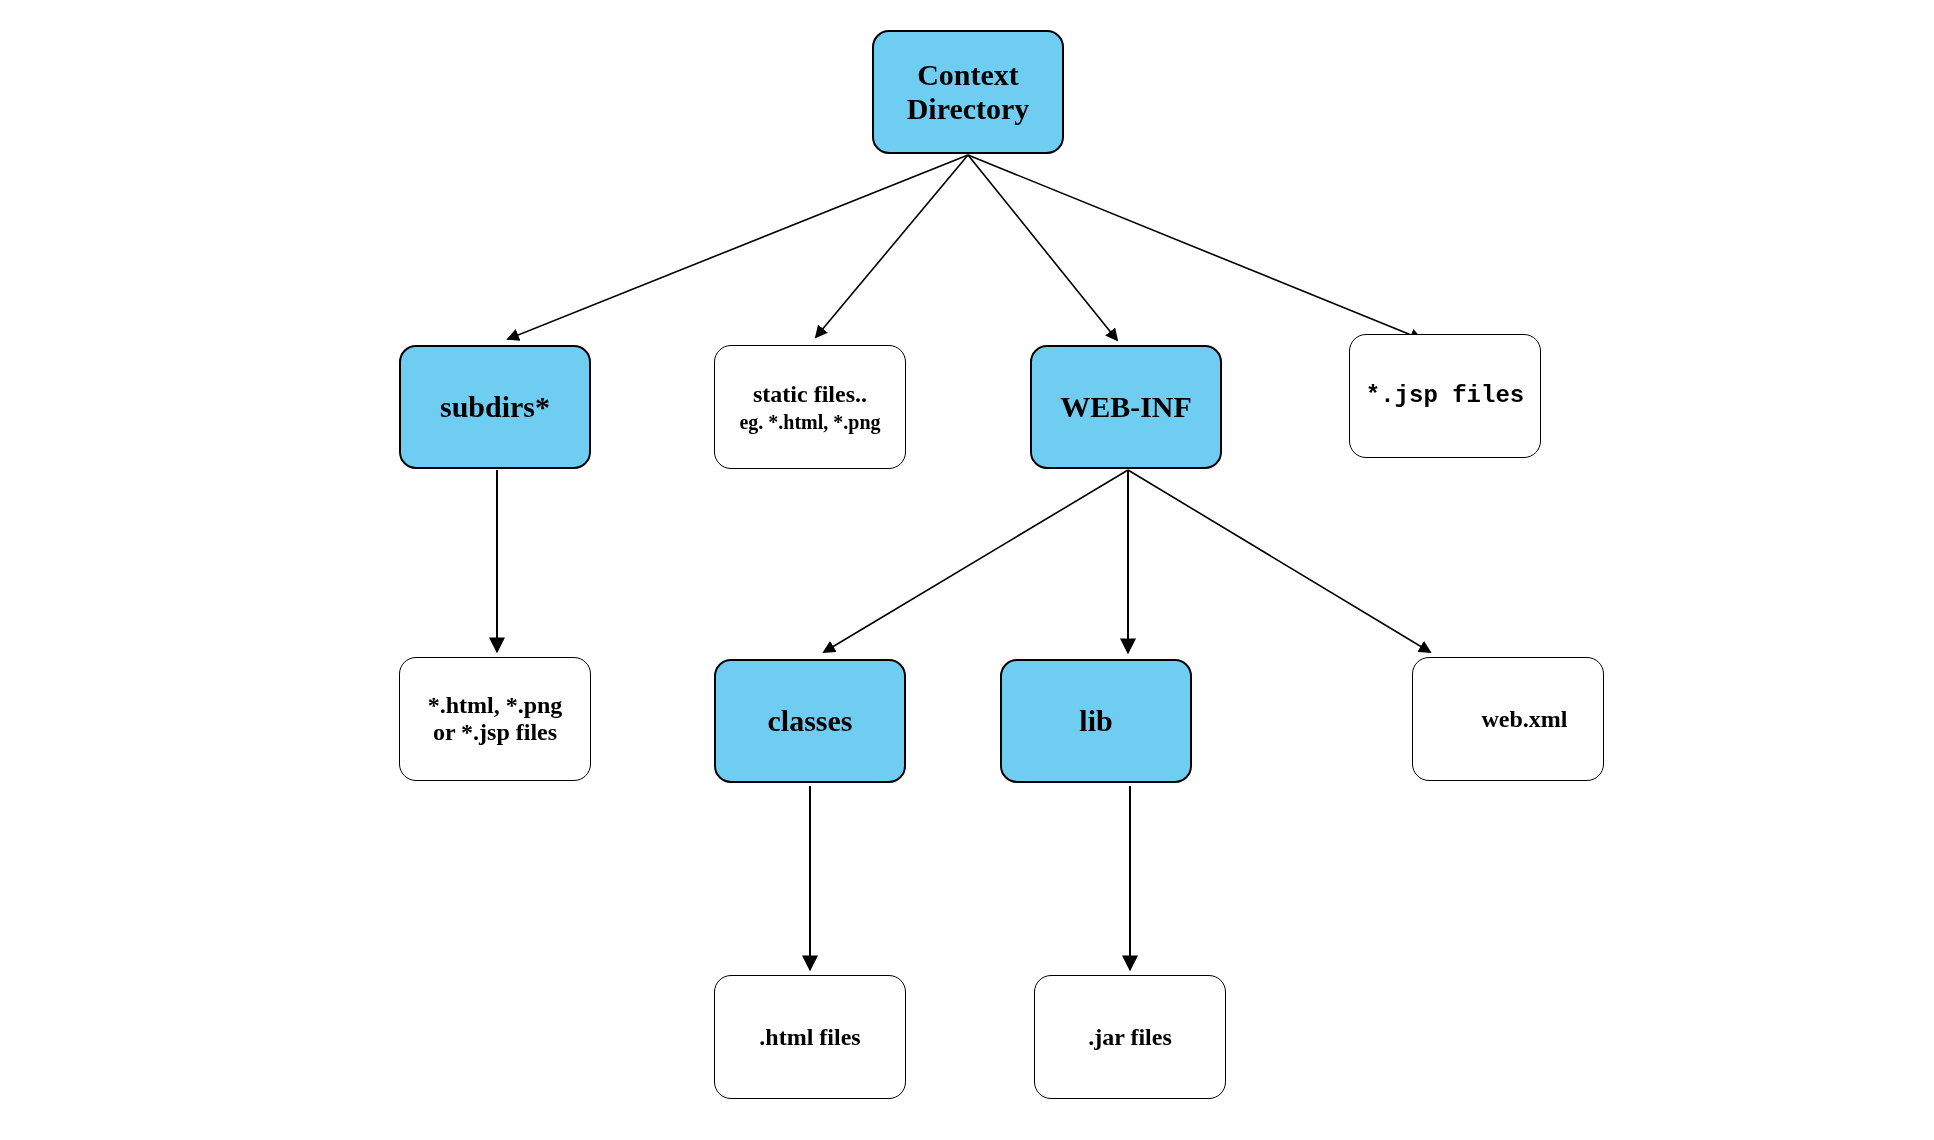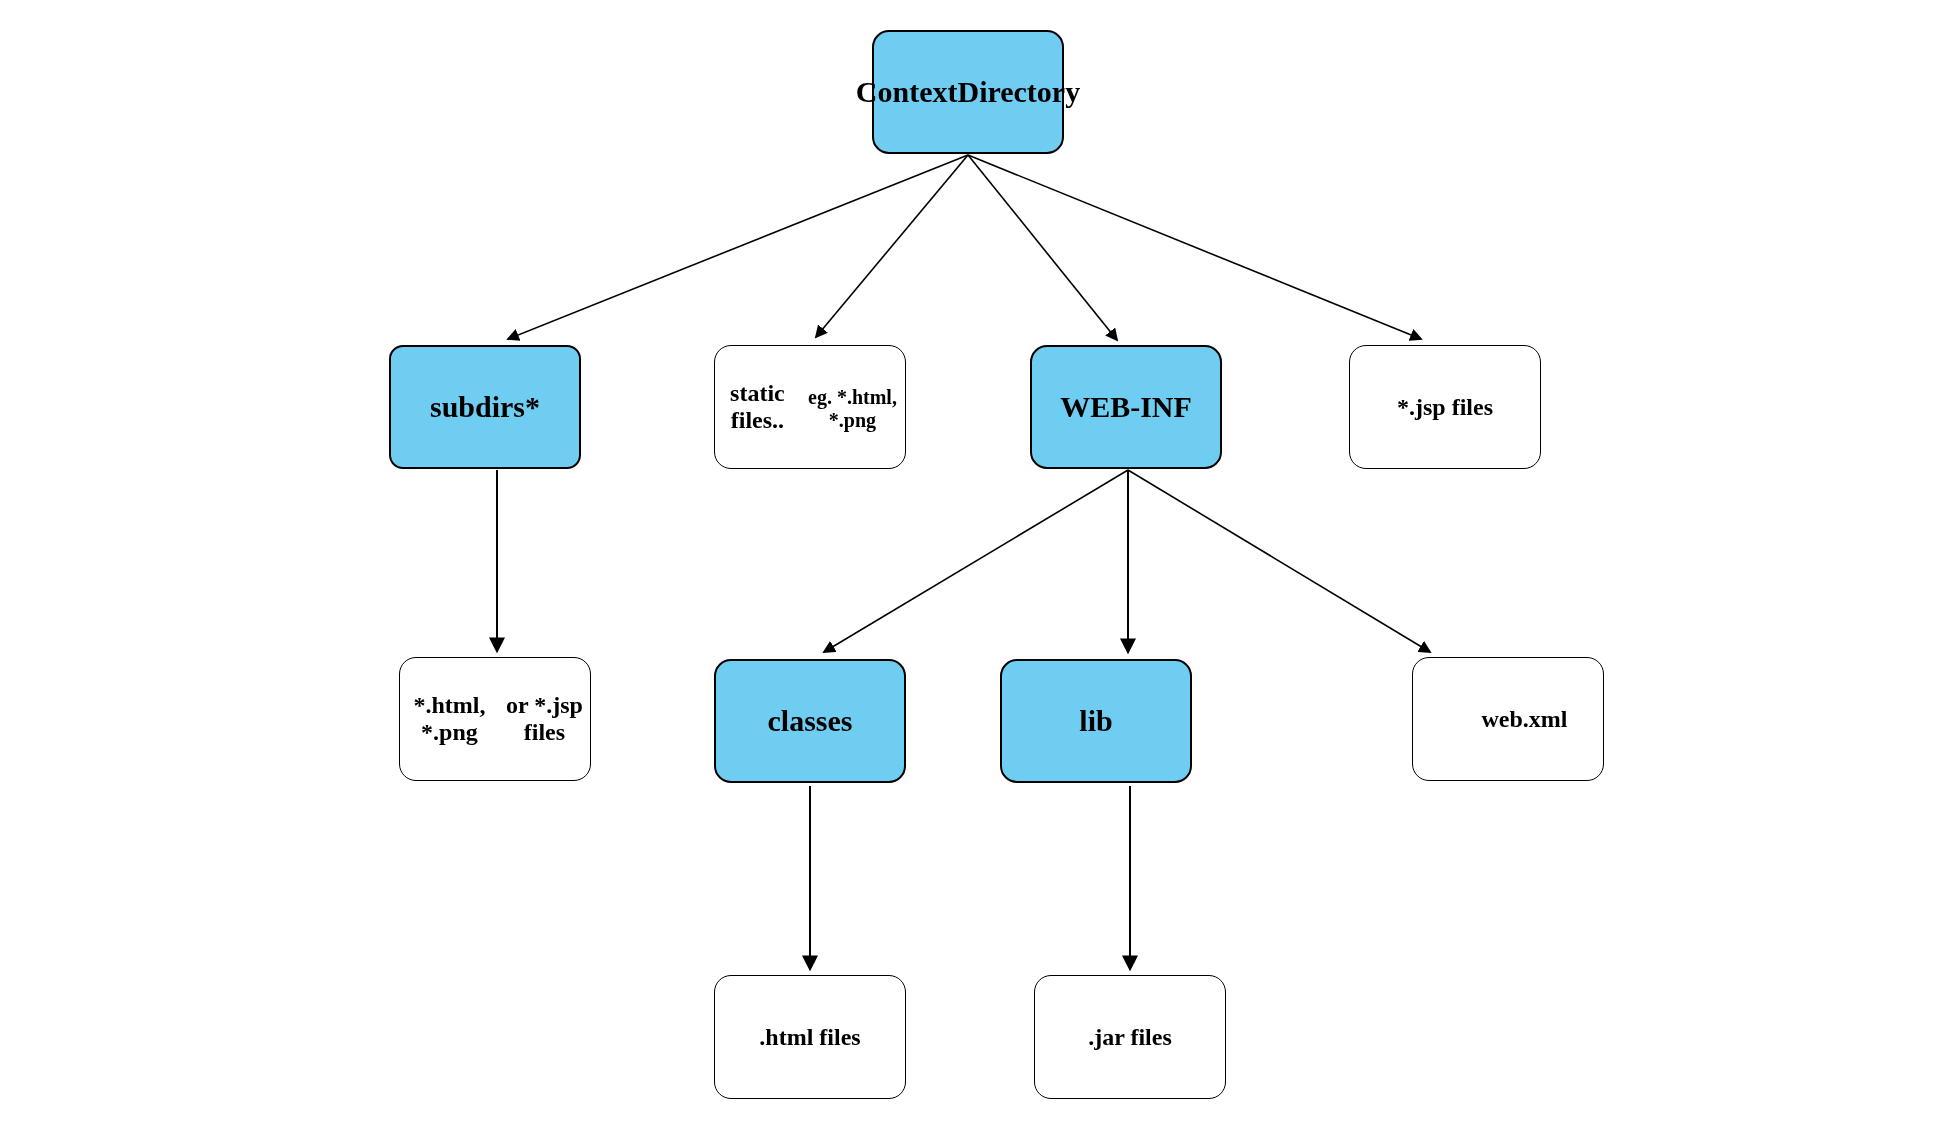--- a/index.html
+++ b/index.html
@@ -24,41 +24,41 @@
     pointer-events: none;
   }
   .node {
     position: absolute;
     width: 192px;
     height: 124px;
     border: 2px solid #000000;
     border-radius: 17px;
     box-sizing: border-box;
     display: flex;
-    flex-direction: row;
+    flex-direction: column;
     align-items: center;
     justify-content: center;
     text-align: center;
     font-weight: bold;
     color: #000000;
     line-height: 1.12;
   }
   .node.blue  { background: #70cdf2; border-width: 2.5px; }
   .node.white { background: #ffffff; border-width: 1.7px; }
 
   .label-lg  { font-size: 30px; }
   .label-md  { font-size: 24px; }
   .label-sm  { font-size: 20px; margin-top: 3px; }
 
   
   .n-context   { left: 872px;  top: 30px;  }
-  .n-subdirs   { left: 389px;  top: 345px; border-radius: 14px; }
+  .n-subdirs   { left: 399px;  top: 345px; }
   .n-static    { left: 714px;  top: 345px; }
   .n-webinf    { left: 1030px; top: 345px; }
-  .n-jsp       { left: 1349px; top: 345px; }
+  .n-jsp       { left: 1349px; top: 334px; font-family: Liberation Mono, monospace; }
   .n-contents  { left: 399px;  top: 657px; }
   .n-classes   { left: 714px;  top: 659px; }
   .n-lib       { left: 1000px; top: 659px; }
   .n-webxml    { left: 1412px; top: 657px; padding-left: 33px; }
   .n-classfiles{ left: 714px;  top: 975px; }
   .n-jarfiles  { left: 1034px; top: 975px; }
 </style>
 </head>
 <body>
 

